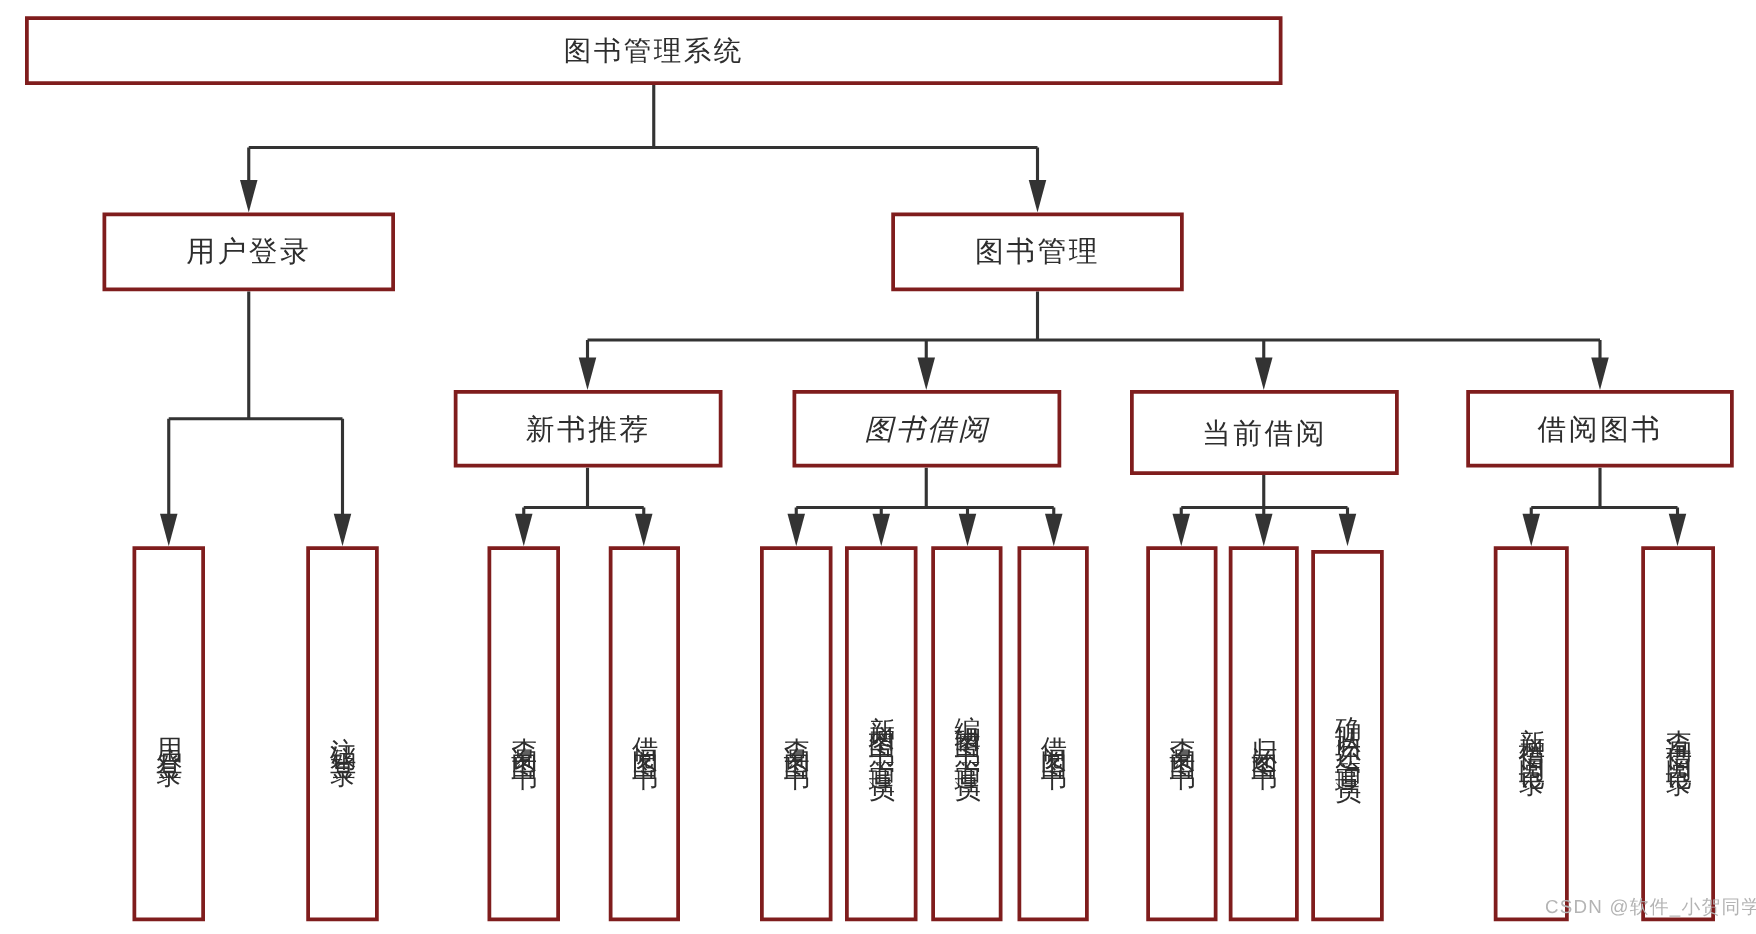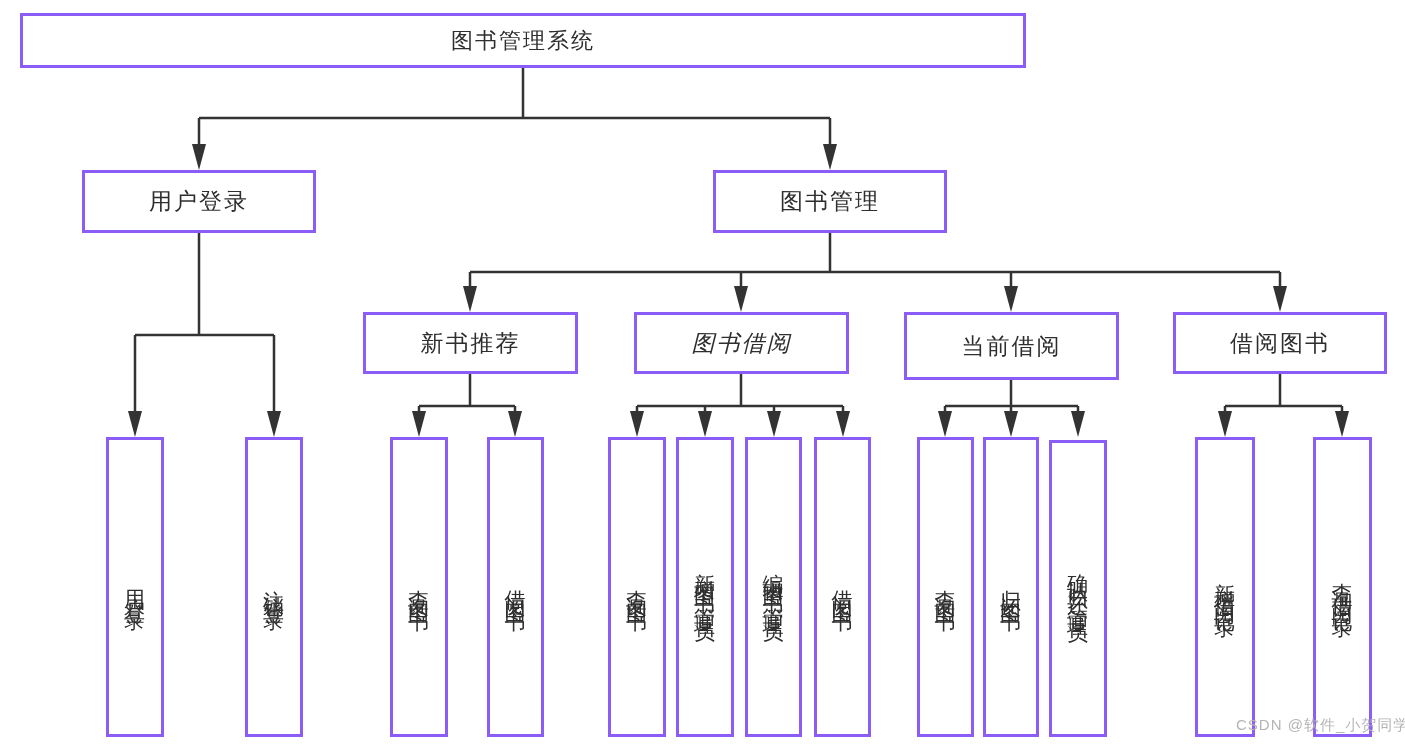--- a/index.html
+++ b/index.html
@@ -17,21 +17,21 @@
   }
   .connectors {
     position: absolute;
     left: 0;
     top: 0;
     pointer-events: none;
   }
   .node {
     position: absolute;
     box-sizing: border-box;
-    border: 3px solid #8b5cf6;
+    border: 3px solid #7f1d1d;
     background: #ffffff;
     display: flex;
     align-items: center;
     justify-content: center;
     color: #2e2e2e;
   }
   .node .label {
     white-space: nowrap;
   }
   .hnode .label {

